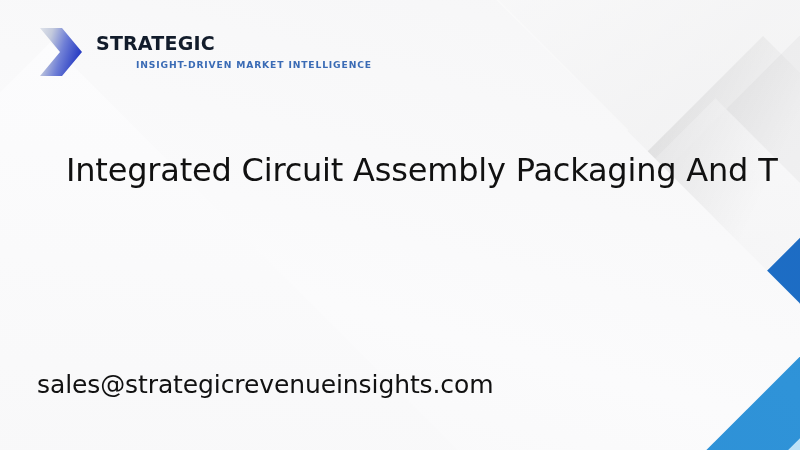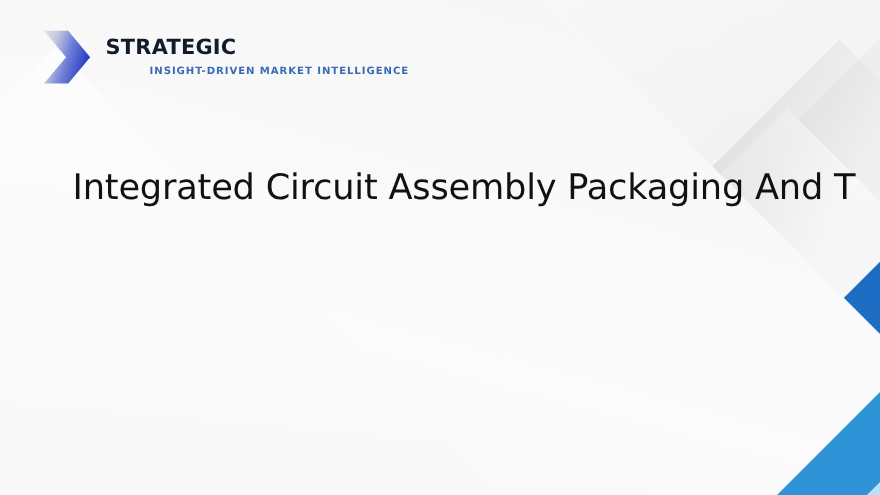--- a/index.html
+++ b/index.html
@@ -227,14 +227,15 @@
       <path d="M2 2 L24 2 L44 26 L24 50 L2 50 L22 26 Z" fill="url(#chevGrad)"></path>
     </svg>
     <div class="logo-text">
       <div class="logo-line">STRATEGIC</div>
       <div class="logo-tag">INSIGHT-DRIVEN MARKET INTELLIGENCE</div>
     </div>
   </div>
 
   <div class="headline">Integrated Circuit Assembly Packaging And T</div>
 
+  <div class="email">sales@strategicrevenueinsights.com</div>
 
 </div>
 
 </body></html>

